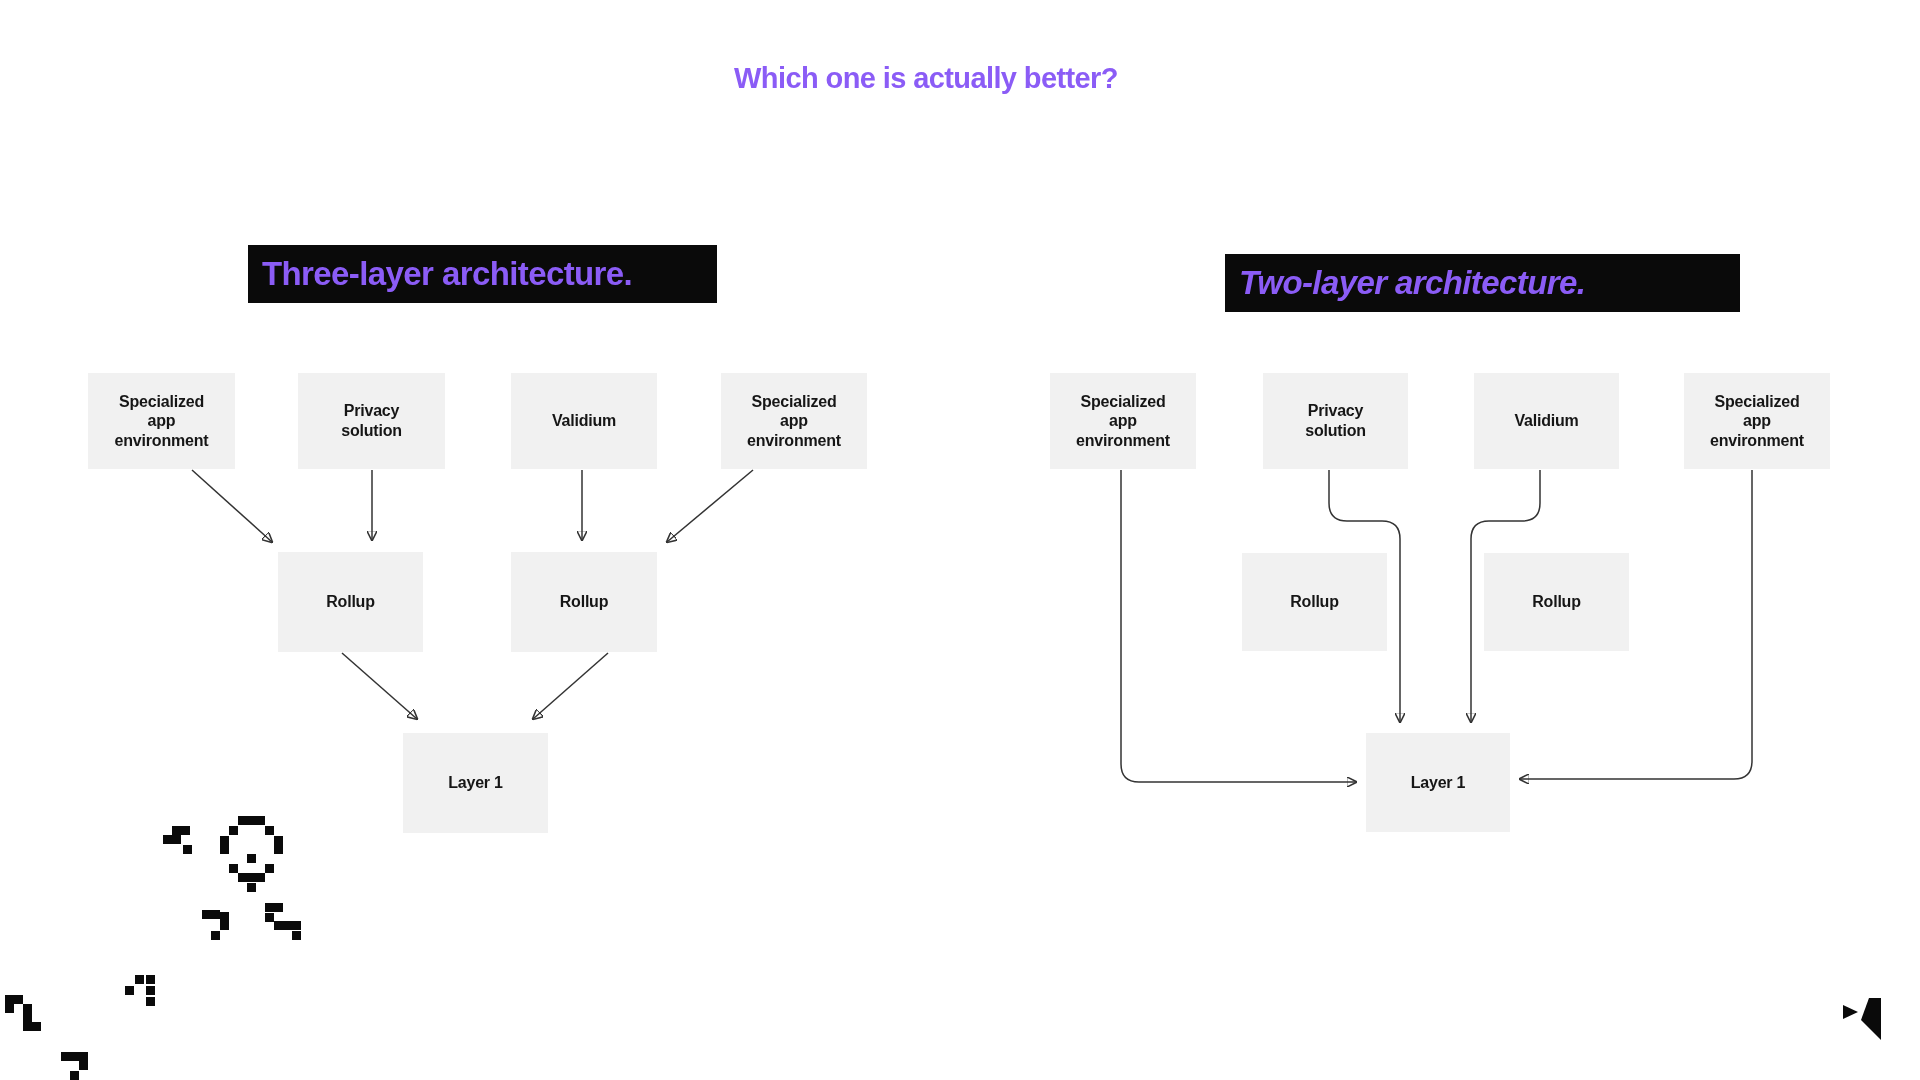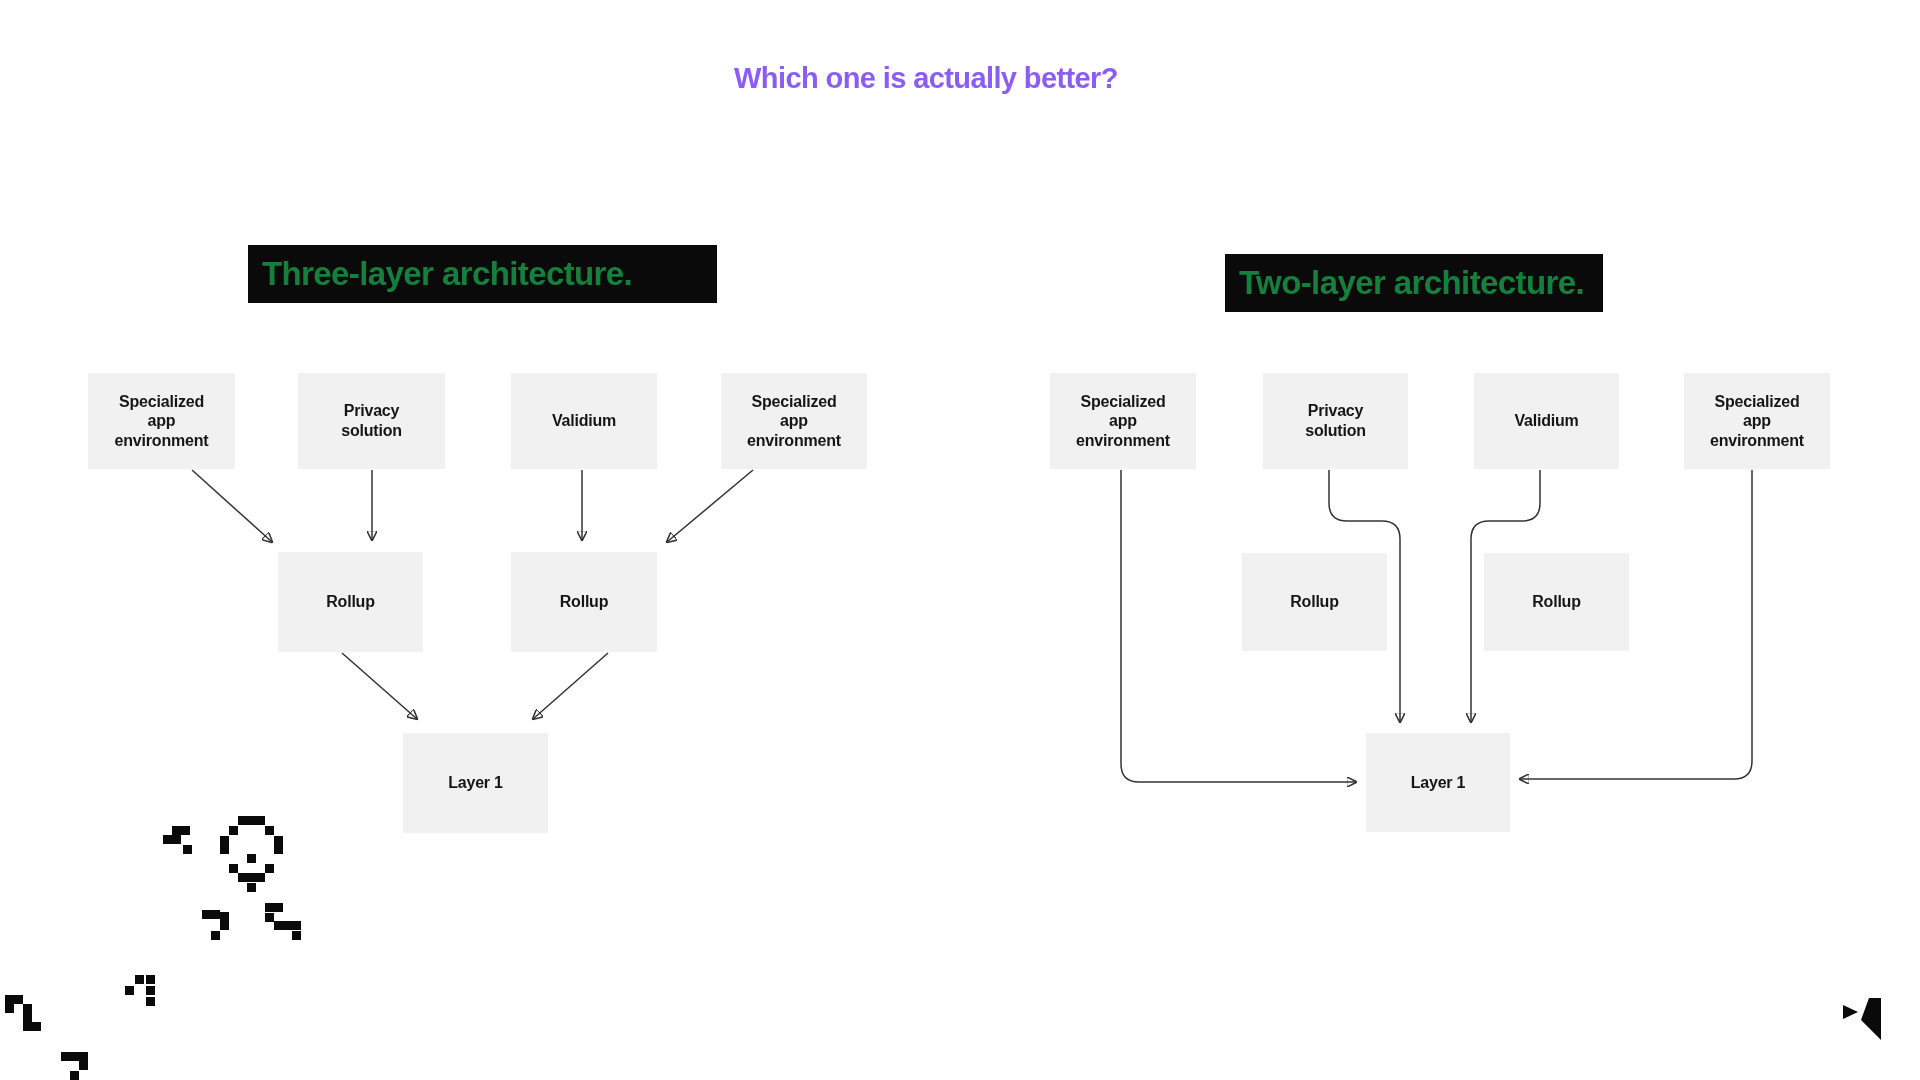--- a/index.html
+++ b/index.html
@@ -6,21 +6,21 @@
   body{
     width:1920px;height:1080px;overflow:hidden;background:#ffffff;
     font-family:"Liberation Sans","DejaVu Sans",sans-serif;position:relative;
   }
   .slide{position:absolute;inset:0;width:1920px;height:1080px;}
   .title{
     position:absolute;top:62px;left:926px;transform:translateX(-50%);
     margin:0;font-size:29px;font-weight:700;color:#8b5cf6;letter-spacing:-0.6px;white-space:nowrap;
   }
   .label-bar{
-    position:absolute;background:#0a0a0a;color:#15803d;display:flex;align-items:center;
+    position:absolute;background:#0a0a0a;color:#8b5cf6;display:flex;align-items:center;
     font-weight:700;font-size:33px;letter-spacing:-0.6px;padding:0 14px;box-sizing:border-box;white-space:nowrap;
   }
   .node{
     position:absolute;background:#f1f1f1;color:#161616;display:flex;align-items:center;justify-content:center;
     text-align:center;font-weight:700;font-size:16px;line-height:1.22;letter-spacing:-0.2px;
     padding:0 20px;box-sizing:border-box;
   }
   .wires{position:absolute;left:0;top:0;width:1920px;height:1080px;pointer-events:none;}
   .wires path{fill:none;stroke:#333333;stroke-width:1.5;}
   #pixel-art{position:absolute;left:0;top:0;}
@@ -38,21 +38,21 @@
   <div class="label-bar" style="left:248px;top:245px;width:469px;height:58px;">Three-layer architecture.</div>
 
   <div class="node" style="left:88px;top:373px;width:147px;height:96px;">Specialized app environment</div>
   <div class="node" style="left:298px;top:373px;width:147px;height:96px;">Privacy solution</div>
   <div class="node" style="left:511px;top:373px;width:146px;height:96px;">Validium</div>
   <div class="node" style="left:721px;top:373px;width:146px;height:96px;">Specialized app environment</div>
   <div class="node" style="left:278px;top:552px;width:145px;height:100px;">Rollup</div>
   <div class="node" style="left:511px;top:552px;width:146px;height:100px;">Rollup</div>
   <div class="node" style="left:403px;top:733px;width:145px;height:100px;">Layer 1</div>
 
-  <div class="label-bar" style="left:1225px;top:254px;width:378px;height:58px;">Two-layer architecture.</div>
+  <div class="label-bar" style="left:1225px;top:254px;width:515px;height:58px;font-style:italic;">Two-layer architecture.</div>
 
   <div class="node" style="left:1050px;top:373px;width:146px;height:96px;">Specialized app environment</div>
   <div class="node" style="left:1263px;top:373px;width:145px;height:96px;">Privacy solution</div>
   <div class="node" style="left:1474px;top:373px;width:145px;height:96px;">Validium</div>
   <div class="node" style="left:1684px;top:373px;width:146px;height:96px;">Specialized app environment</div>
   <div class="node" style="left:1242px;top:553px;width:145px;height:98px;">Rollup</div>
   <div class="node" style="left:1484px;top:553px;width:145px;height:98px;">Rollup</div>
   <div class="node" style="left:1366px;top:733px;width:144px;height:99px;">Layer 1</div>
 
   <svg class="wires" viewBox="0 0 1920 1080">

